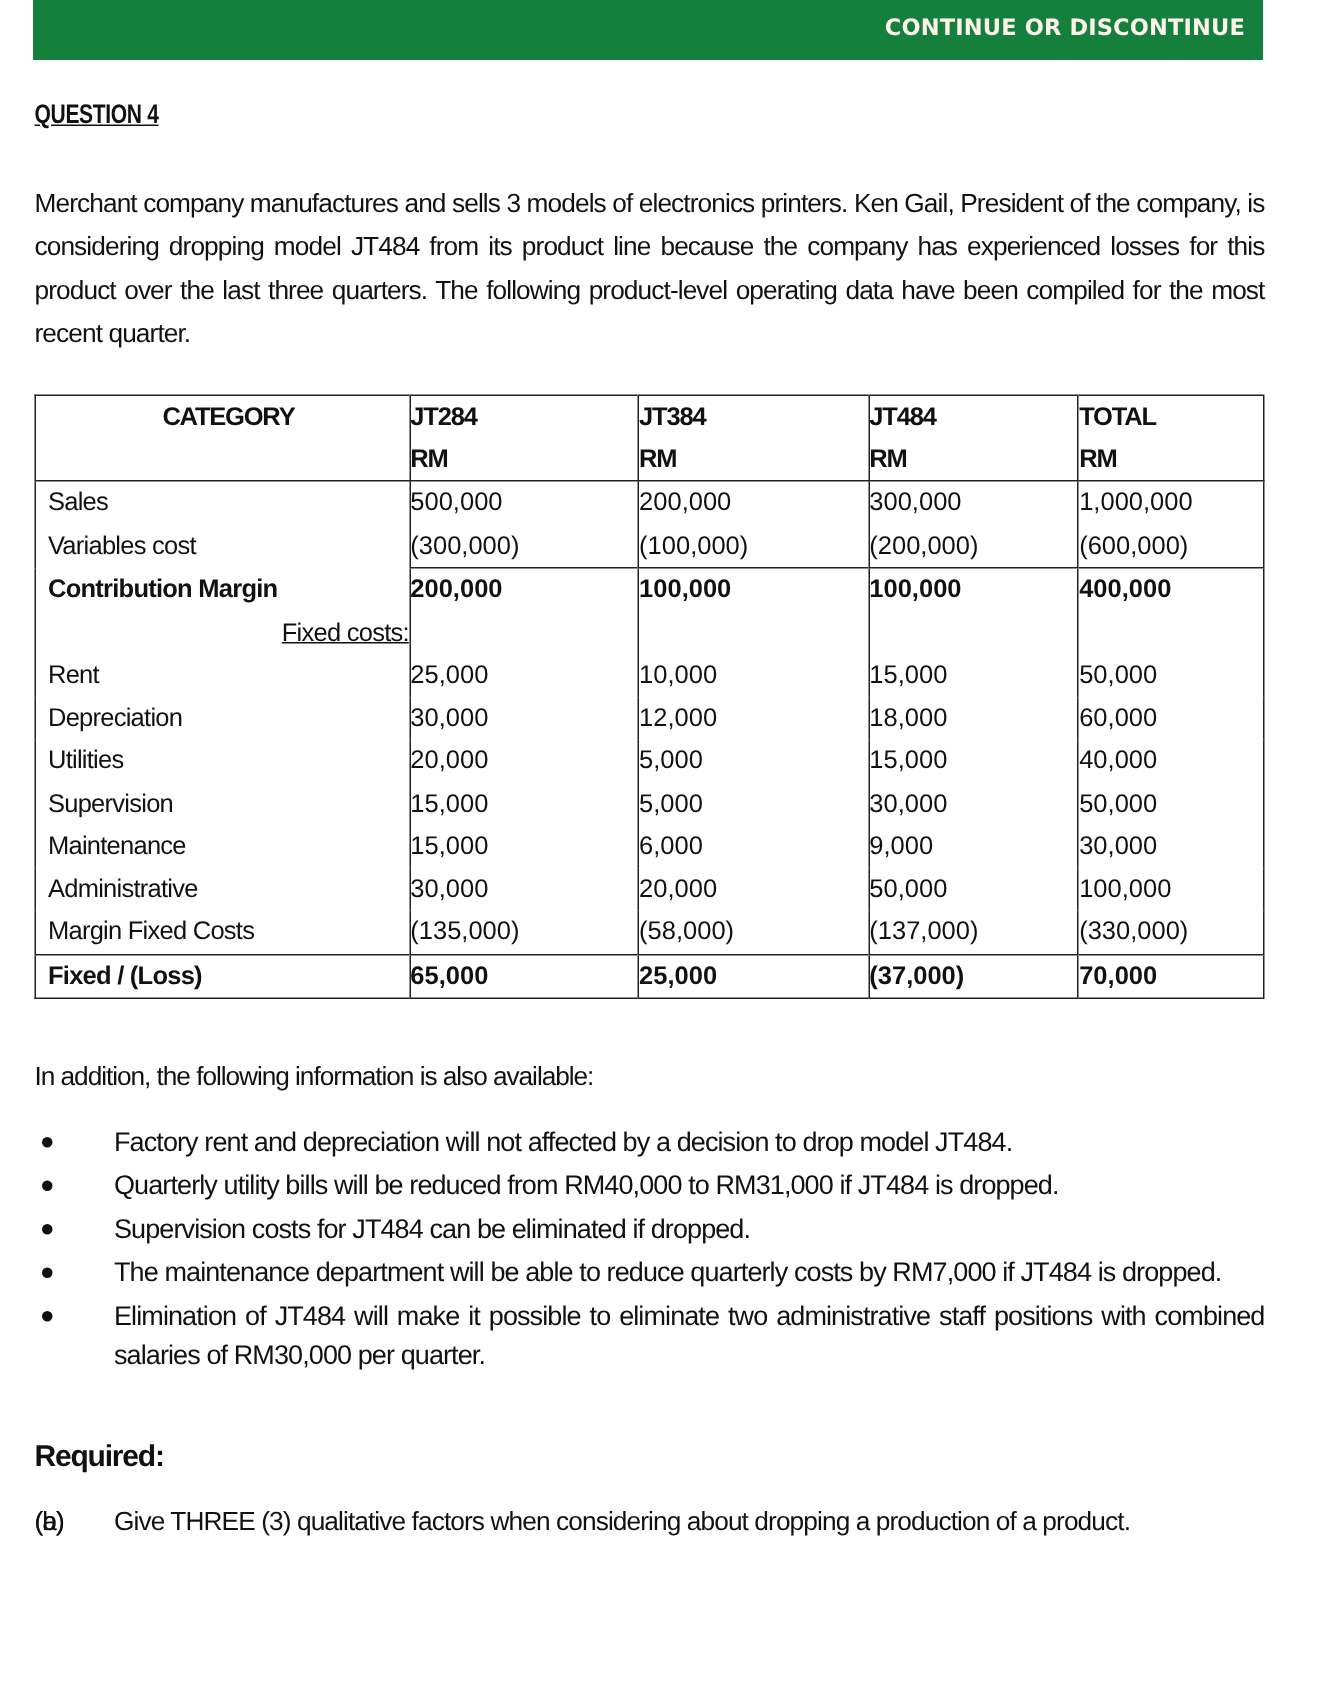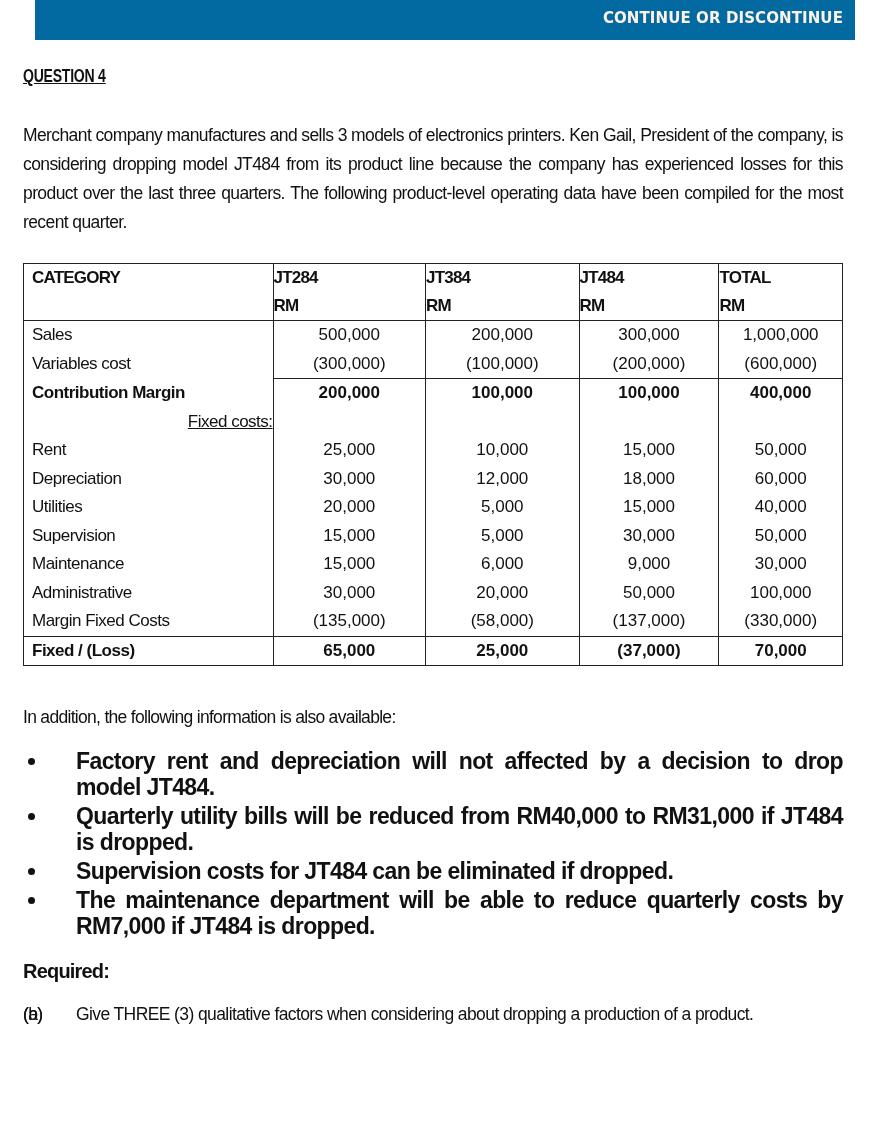--- a/index.html
+++ b/index.html
@@ -1,22 +1,22 @@
 <!DOCTYPE html>
 <html><head>
   <meta charset="utf-8">
   <style>
     html, body { margin: 0; padding: 0; background: #ffffff; }
     body {
       width: 884px; height: 1127px; position: relative; overflow: hidden;
       font-family: "Liberation Sans", sans-serif; color: #111;
     }
     .banner {
-      position: absolute; left: 35px; top: 0; width: 820px; height: 40px;
-      background: #0369a1;
+      position: absolute; left: 22px; top: 0; width: 820px; height: 40px;
+      background: #15803d;
     }
     .banner-text {
       position: absolute; right: 12px; top: 9px;
       color: #fdf3ea; font-weight: bold; font-size: 15px; letter-spacing: 0.1px;
       font-family: "DejaVu Sans", sans-serif;
     }
     .q-title {
       position: absolute; left: 23px; top: 66px;
       font-weight: bold; font-size: 18px; text-decoration: underline;
       transform: scaleX(0.78); transform-origin: left;
@@ -33,38 +33,38 @@
       font-size: 17px;
     }
     table.data td, table.data th {
       padding: 0; height: 28.5px; line-height: 28.5px;
     }
     .c0 { width: 245px; text-align: left; padding-left: 8px !important; border-right: 1.5px solid #222; }
     .c1 { width: 154px; }
     .c2 { width: 155px; }
     .c3 { width: 141px; }
     .c4 { width: 124px; }
-    .num { text-align: center; border-right: 1.5px solid #222; font-family: "Liberation Sans", sans-serif; }
+    .num { border-right: 1.5px solid #222; font-family: "Liberation Sans", sans-serif; }
     table.data { border: 1.5px solid #222; }
     thead th { font-weight: bold; text-align: left; border-bottom: 1.5px solid #222; border-right: 1.5px solid #222; letter-spacing: -0.8px; }
-    thead th.c0 { text-align: left; }
+    thead th.c0 { text-align: center; }
     .hdr-line { display: block; height: 28px; line-height: 28px; }
     .bold { font-weight: bold; }
     .cm td.num { border-top: 1.5px solid #222; }
     .profit td { border-top: 1.5px solid #222; }
     .underline { text-decoration: underline; text-align: right; }
     .narrow { letter-spacing: -0.5px; }
     .addl {
       position: absolute; left: 23px; top: 707px;
       font-size: 17.5px; letter-spacing: -0.7px;
     }
     ul.bullets {
       position: absolute; left: 23px; top: 748px; width: 820px;
       list-style: none; margin: 0; padding: 0;
-      font-size: 23px; line-height: 26px; letter-spacing: -0.6px; font-weight: bold;
+      font-size: 18px; line-height: 26px; letter-spacing: -0.6px;
     }
     ul.bullets li { position: relative; padding-left: 53px; margin-bottom: 3px; text-align: justify; }
     ul.bullets li .dot {
       position: absolute; left: 5px; top: 10px; width: 7px; height: 7px;
       border-radius: 50%; background: #111;
     }
     .required {
       position: absolute; left: 23px; top: 960px;
       font-weight: bold; font-size: 20px; letter-spacing: -0.8px;
     }
@@ -210,20 +210,24 @@
     <span class="dot"></span>
     <span>Quarterly utility bills will be reduced from RM40,000 to RM31,000 if JT484 is dropped.</span>
   </li>
   <li>
     <span class="dot"></span>
     <span>Supervision costs for JT484 can be eliminated if dropped.</span>
   </li>
   <li>
     <span class="dot"></span>
     <span>The maintenance department will be able to reduce quarterly costs by RM7,000 if JT484 is dropped.</span>
+  </li>
+  <li>
+    <span class="dot"></span>
+    <span>Elimination of JT484 will make it possible to eliminate two administrative staff positions with combined salaries of RM30,000 per quarter.</span>
   </li>
 </ul>
 
 <div class="required">Required:</div>
 
 <div class="reqs">
   <div class="req-item">
     <span class="req-label">(a)</span>
   </div>
   <div class="req-item">

